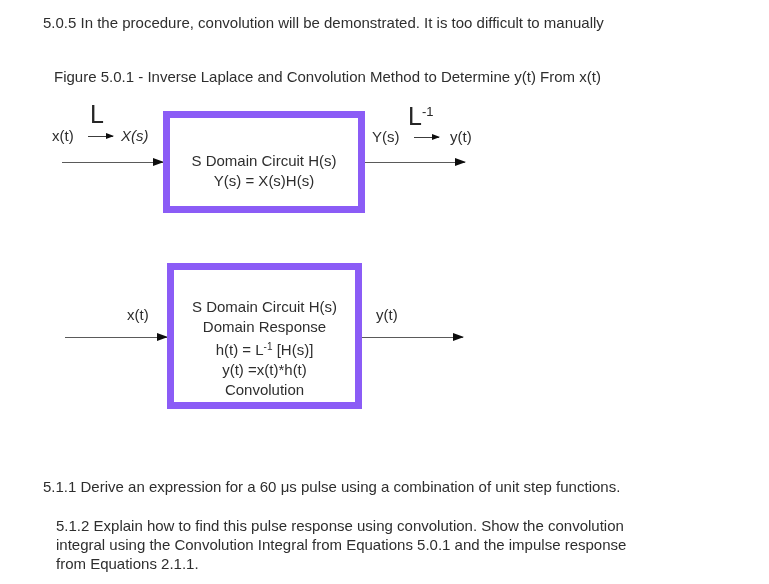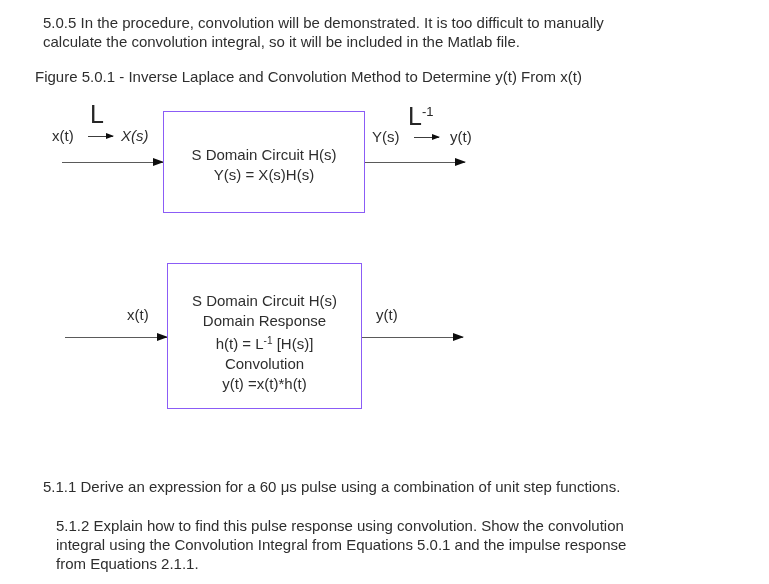--- a/index.html
+++ b/index.html
@@ -35,21 +35,21 @@
   }
   .sup-sm {
     font-size: 10px;
     vertical-align: 5px;
   }
 
   
   .dbox {
     position: absolute;
     box-sizing: border-box;
-    border: 1px solid #8b5cf6;
+    border: 7px solid #8b5cf6;
     background: #ffffff;
     text-align: center;
     font-size: 15px;
     line-height: 20px;
   }
   .dbox .bline { white-space: nowrap; }
   #box1 { left: 163px; top: 111px; width: 202px; height: 102px; padding-top: 33px; }
   #box2 { left: 167px; top: 263px; width: 195px; height: 146px; padding-top: 27px; }
 
   
@@ -84,24 +84,23 @@
     border-bottom: 3px solid transparent;
   }
 </style>
 </head>
 <body>
 
 <div class="page">
 
   <div class="tblock" style="left:43px; top:13px;">
     <div>5.0.5 In the procedure, convolution will be demonstrated. It is too difficult to manually</div>
-    <div>calculate the convolution integral, so it will be included in the Matlab file.</div>
   </div>
 
-  <div class="t" style="left:35px; top:67px;">Figure 5.0.1 - Inverse Laplace and Convolution Method to Determine y(t) From x(t)</div>
+  <div class="t" style="left:54px; top:67px;">Figure 5.0.1 - Inverse Laplace and Convolution Method to Determine y(t) From x(t)</div>
 
   <div class="lap" style="left:90px; top:102px;">L</div>
 
   <div class="lap" style="left:408px; top:99px;">
     <span>L</span><span class="sup-big">-1</span>
   </div>
 
   <div class="t" style="left:52px; top:126px;">x(t)</div>
   <div class="mini" style="left:88px; top:136px; width:25px;"></div>
   <div class="t" style="left:121px; top:126px;font-style:italic;">X(s)</div>
@@ -119,22 +118,22 @@
 
   <div class="harrow" style="left:365px; top:162px; width:100px;"></div>
 
   <div class="t" style="left:127px; top:305px;">x(t)</div>
   <div class="harrow" style="left:65px; top:337px; width:102px;"></div>
 
   <div class="dbox" id="box2">
     <div class="bline">S Domain Circuit H(s)</div>
     <div class="bline">Domain Response</div>
     <div class="bline"><span>h(t) = L</span><span class="sup-sm">-1</span><span> [H(s)]</span></div>
+    <div class="bline">y(t) =x(t)*h(t)</div>
     <div class="bline">Convolution</div>
-    <div class="bline">y(t) =x(t)*h(t)</div>
   </div>
 
   <div class="t" style="left:376px; top:305px;">y(t)</div>
   <div class="harrow" style="left:362px; top:337px; width:101px;"></div>
 
 
   <div class="t" style="left:43px; top:477px;">5.1.1 Derive an expression for a 60 μs pulse using a combination of unit step functions.</div>
 
   <div class="tblock" style="left:56px; top:516px;">
     <div>5.1.2 Explain how to find this pulse response using convolution. Show the convolution</div>

